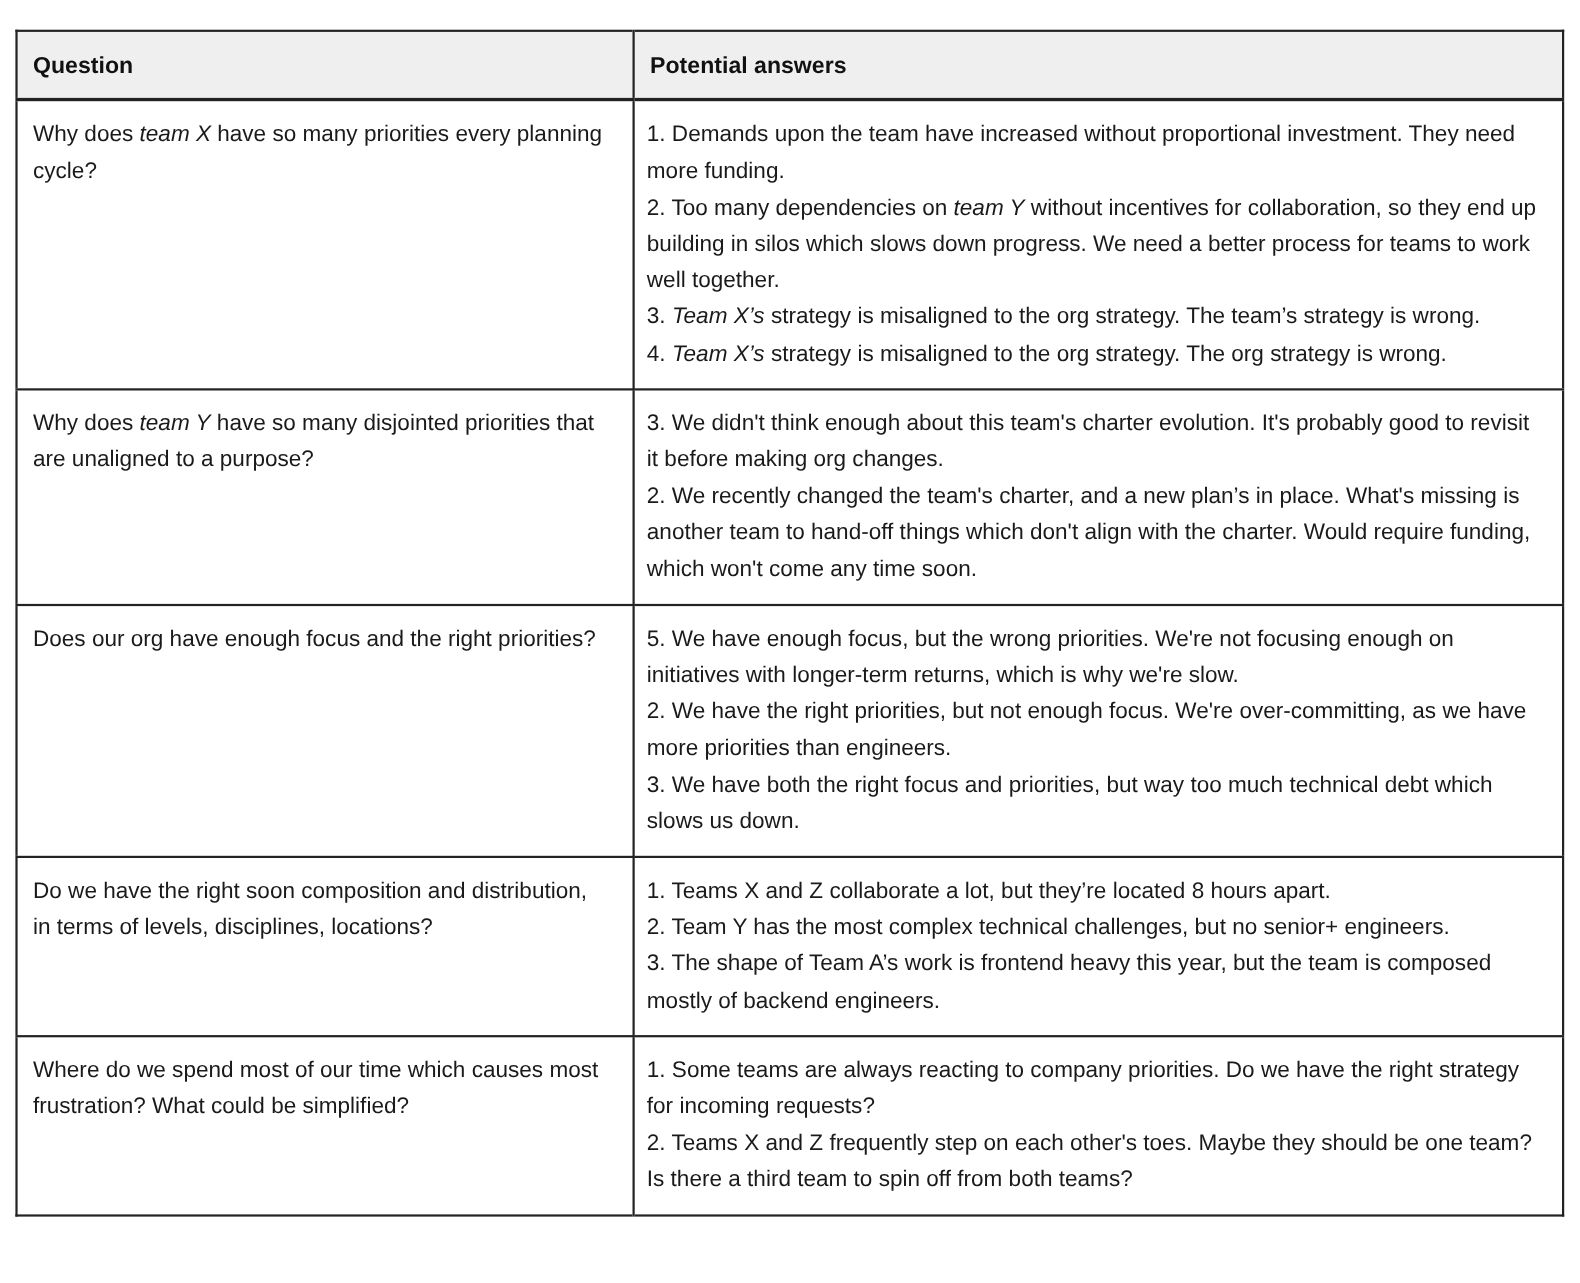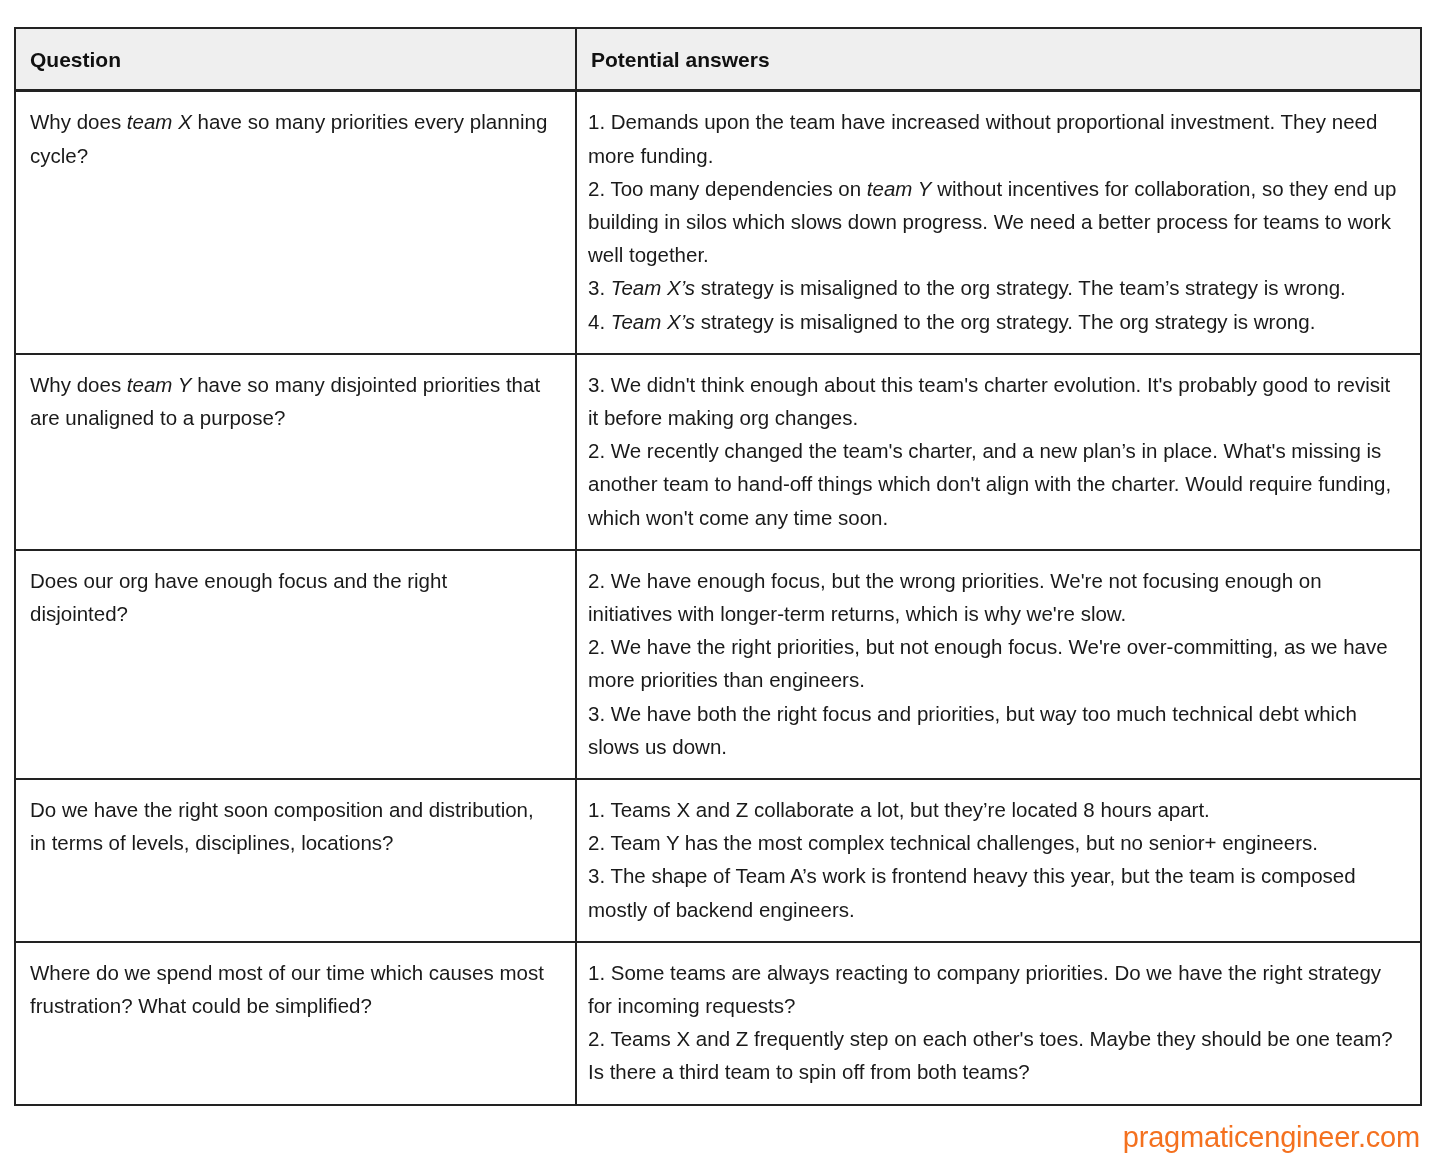--- a/index.html
+++ b/index.html
@@ -112,23 +112,23 @@
             </td>
           </tr>
           <tr>
             <td class="q-cell">Why does <em>team Y</em> have so many disjointed priorities that are unaligned to a purpose?</td>
             <td class="a-cell">
               <span class="ans-line">3. We didn't think enough about this team's charter evolution. It's probably good to revisit it before making org changes.</span>
               <span class="ans-line">2. We recently changed the team's charter, and a new plan’s in place. What's missing is another team to hand-off things which don't align with the charter. Would require funding, which won't come any time soon.</span>
             </td>
           </tr>
           <tr>
-            <td class="q-cell">Does our org have enough focus and the right disjointed?</td>
+            <td class="q-cell">Does our org have enough focus and the right priorities?</td>
             <td class="a-cell">
-              <span class="ans-line">2. We have enough focus, but the wrong priorities. We're not focusing enough on initiatives with longer-term returns, which is why we're slow.</span>
+              <span class="ans-line">5. We have enough focus, but the wrong priorities. We're not focusing enough on initiatives with longer-term returns, which is why we're slow.</span>
               <span class="ans-line">2. We have the right priorities, but not enough focus. We're over-committing, as we have more priorities than engineers.</span>
               <span class="ans-line">3. We have both the right focus and priorities, but way too much technical debt which slows us down.</span>
             </td>
           </tr>
           <tr>
             <td class="q-cell">Do we have the right soon composition and distribution, in terms of levels, disciplines, locations?</td>
             <td class="a-cell">
               <span class="ans-line">1. Teams X and Z collaborate a lot, but they’re located 8 hours apart.</span>
               <span class="ans-line">2. Team Y has the most complex technical challenges, but no senior+ engineers.</span>
               <span class="ans-line">3. The shape of Team A’s work is frontend heavy this year, but the team is composed mostly of backend engineers.</span>
@@ -138,15 +138,14 @@
             <td class="q-cell">Where do we spend most of our time which causes most frustration? What could be simplified?</td>
             <td class="a-cell">
               <span class="ans-line">1. Some teams are always reacting to company priorities. Do we have the right strategy for incoming requests?</span>
               <span class="ans-line">2. Teams X and Z frequently step on each other's toes. Maybe they should be one team? Is there a third team to spin off from both teams?</span>
             </td>
           </tr>
         </tbody>
     </table>
   </div>
 
-  <div class="footer-brand" style="color: rgb(244, 113, 31);">pragmaticengineer.com</div>
 
 </div>
 
 </body></html>

